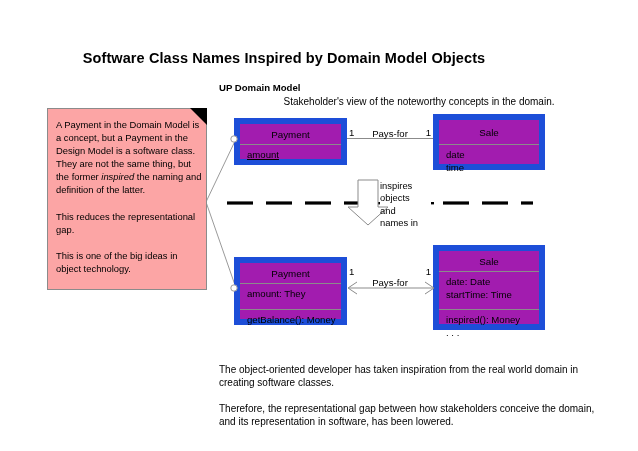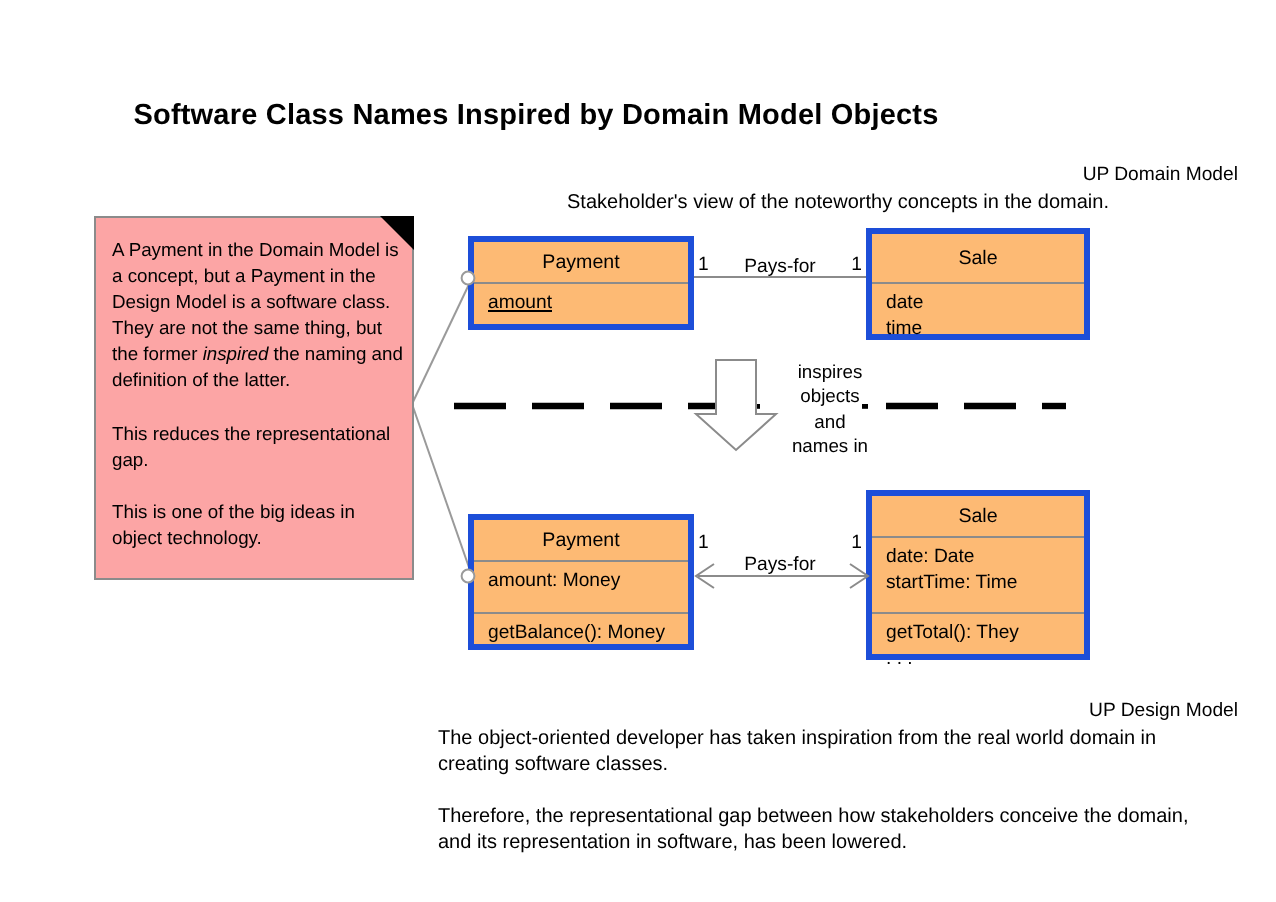--- a/index.html
+++ b/index.html
@@ -7,26 +7,26 @@
     width:638px;height:451px;
     background:#ffffff;
     font-family:"Liberation Sans", sans-serif;
     color:#000000;
     overflow:hidden;
   }
   #canvas{position:relative;width:638px;height:451px;}
 
   
   #page-title{
-    position:absolute;left:0;top:50px;width:536px;
+    position:absolute;left:16px;top:50px;width:536px;
     text-align:center;font-size:14.5px;font-weight:bold;
     letter-spacing:.1px;
   }
   .caption-head{
-    position:absolute;text-align:right;font-size:9.6px;font-weight:normal;
+    position:absolute;text-align:left;font-size:9.6px;font-weight:bold;
   }
   .caption-sub{
     position:absolute;font-size:10px;line-height:13px;
   }
   #domain-head{left:219px;top:82px;width:400px;}
   #domain-sub{left:219px;top:95px;width:400px;text-align:center;}
   #design-head{left:219px;top:350px;width:400px;}
   #design-sub{left:219px;top:363px;width:380px;text-align:left;}
   #design-sub p{margin:0 0 13px 0;}
 
@@ -47,21 +47,21 @@
   }
   #note-text p{margin:0 0 13px 0;}
   #note-text p:last-child{margin-bottom:12px;}
   #note-text em{font-style:italic;}
 
   
   .note-link{position:absolute;stroke:#9a9a9a;stroke-width:1;fill:none;}
 
   
   .uml-box{
-    position:absolute;border:3px solid #1d4ed8;background:#fdba74;
+    position:absolute;border:6px solid #1d4ed8;background:#a21caf;
     box-sizing:border-box;
   }
   .uml-name{
     text-align:center;font-size:9.8px;
     box-sizing:border-box;
     display:flex;align-items:center;justify-content:center;
   }
   .uml-compartment{
     border-top:1px solid #8b8b8b;
     font-size:9.6px;line-height:12.6px;
@@ -101,21 +101,21 @@
   #assoc-top-m2{left:417px;top:127px;width:14px;text-align:right;}
 
   #assoc-bot-name{left:355px;top:277px;width:70px;}
   #assoc-bot-m1{left:349px;top:266px;width:14px;text-align:left;}
   #assoc-bot-m2{left:417px;top:266px;width:14px;text-align:right;}
 
   
   #divider-svg{position:absolute;left:225px;top:178px;width:310px;height:50px;}
   #inspires-text{
     position:absolute;left:380px;top:180px;width:70px;
-    font-size:9.4px;line-height:12.4px;text-align:center;
+    font-size:9.4px;line-height:12.4px;
   }
 </style>
 </head>
 <body>
 
 <div id="canvas">
 
   <div id="page-title">Software Class Names Inspired by Domain Model Objects</div>
 
   <div id="domain-head" class="caption-head">UP Domain Model</div>
@@ -187,51 +187,50 @@
   <div id="inspires-text">
     <div>inspires</div>
     <div>objects</div>
     <div>and</div>
     <div>names in</div>
   </div>
 
   <div class="uml-box" id="box-design-payment">
     <div class="uml-name">Payment</div>
     <div class="uml-compartment c1">
-      <div>amount: Money</div>
+      <div>amount: They</div>
     </div>
     <div class="uml-compartment c2">
       <div>getBalance(): Money</div>
     </div>
   </div>
 
   <div class="uml-box" id="box-design-sale">
     <div class="uml-name">Sale</div>
     <div class="uml-compartment c1">
       <div>date: Date</div>
       <div>startTime: Time</div>
     </div>
     <div class="uml-compartment c2">
-      <div>getTotal(): They</div>
+      <div>inspired(): Money</div>
       <div>. . .</div>
     </div>
   </div>
 
   <svg style="position:absolute;left:345px;top:279px;width:92px;height:18px;">
     <line x1="4" y1="9" x2="88" y2="9" stroke="#8b8b8b" stroke-width="1"></line>
     <path d="M 12 3 L 3 9 L 12 15" fill="none" stroke="#8b8b8b" stroke-width="1"></path>
     <path d="M 80 3 L 89 9 L 80 15" fill="none" stroke="#8b8b8b" stroke-width="1"></path>
   </svg>
   <div class="assoc-label" id="assoc-bot-name">Pays-for</div>
   <div class="assoc-label" id="assoc-bot-m1">1</div>
   <div class="assoc-label" id="assoc-bot-m2">1</div>
 
   <svg style="position:absolute;left:228px;top:282px;width:12px;height:12px;">
     <circle cx="6" cy="6" r="3.2" fill="#ffffff" stroke="#9a9a9a" stroke-width="1"></circle>
   </svg>
 
-  <div id="design-head" class="caption-head">UP Design Model</div>
   <div id="design-sub" class="caption-sub">
     <p>The object-oriented developer has taken inspiration from the real world domain in creating software classes.</p>
     <p>Therefore, the representational gap between how stakeholders conceive the domain, and its representation in software, has been lowered.</p>
   </div>
 
 </div>
 
 </body></html>

